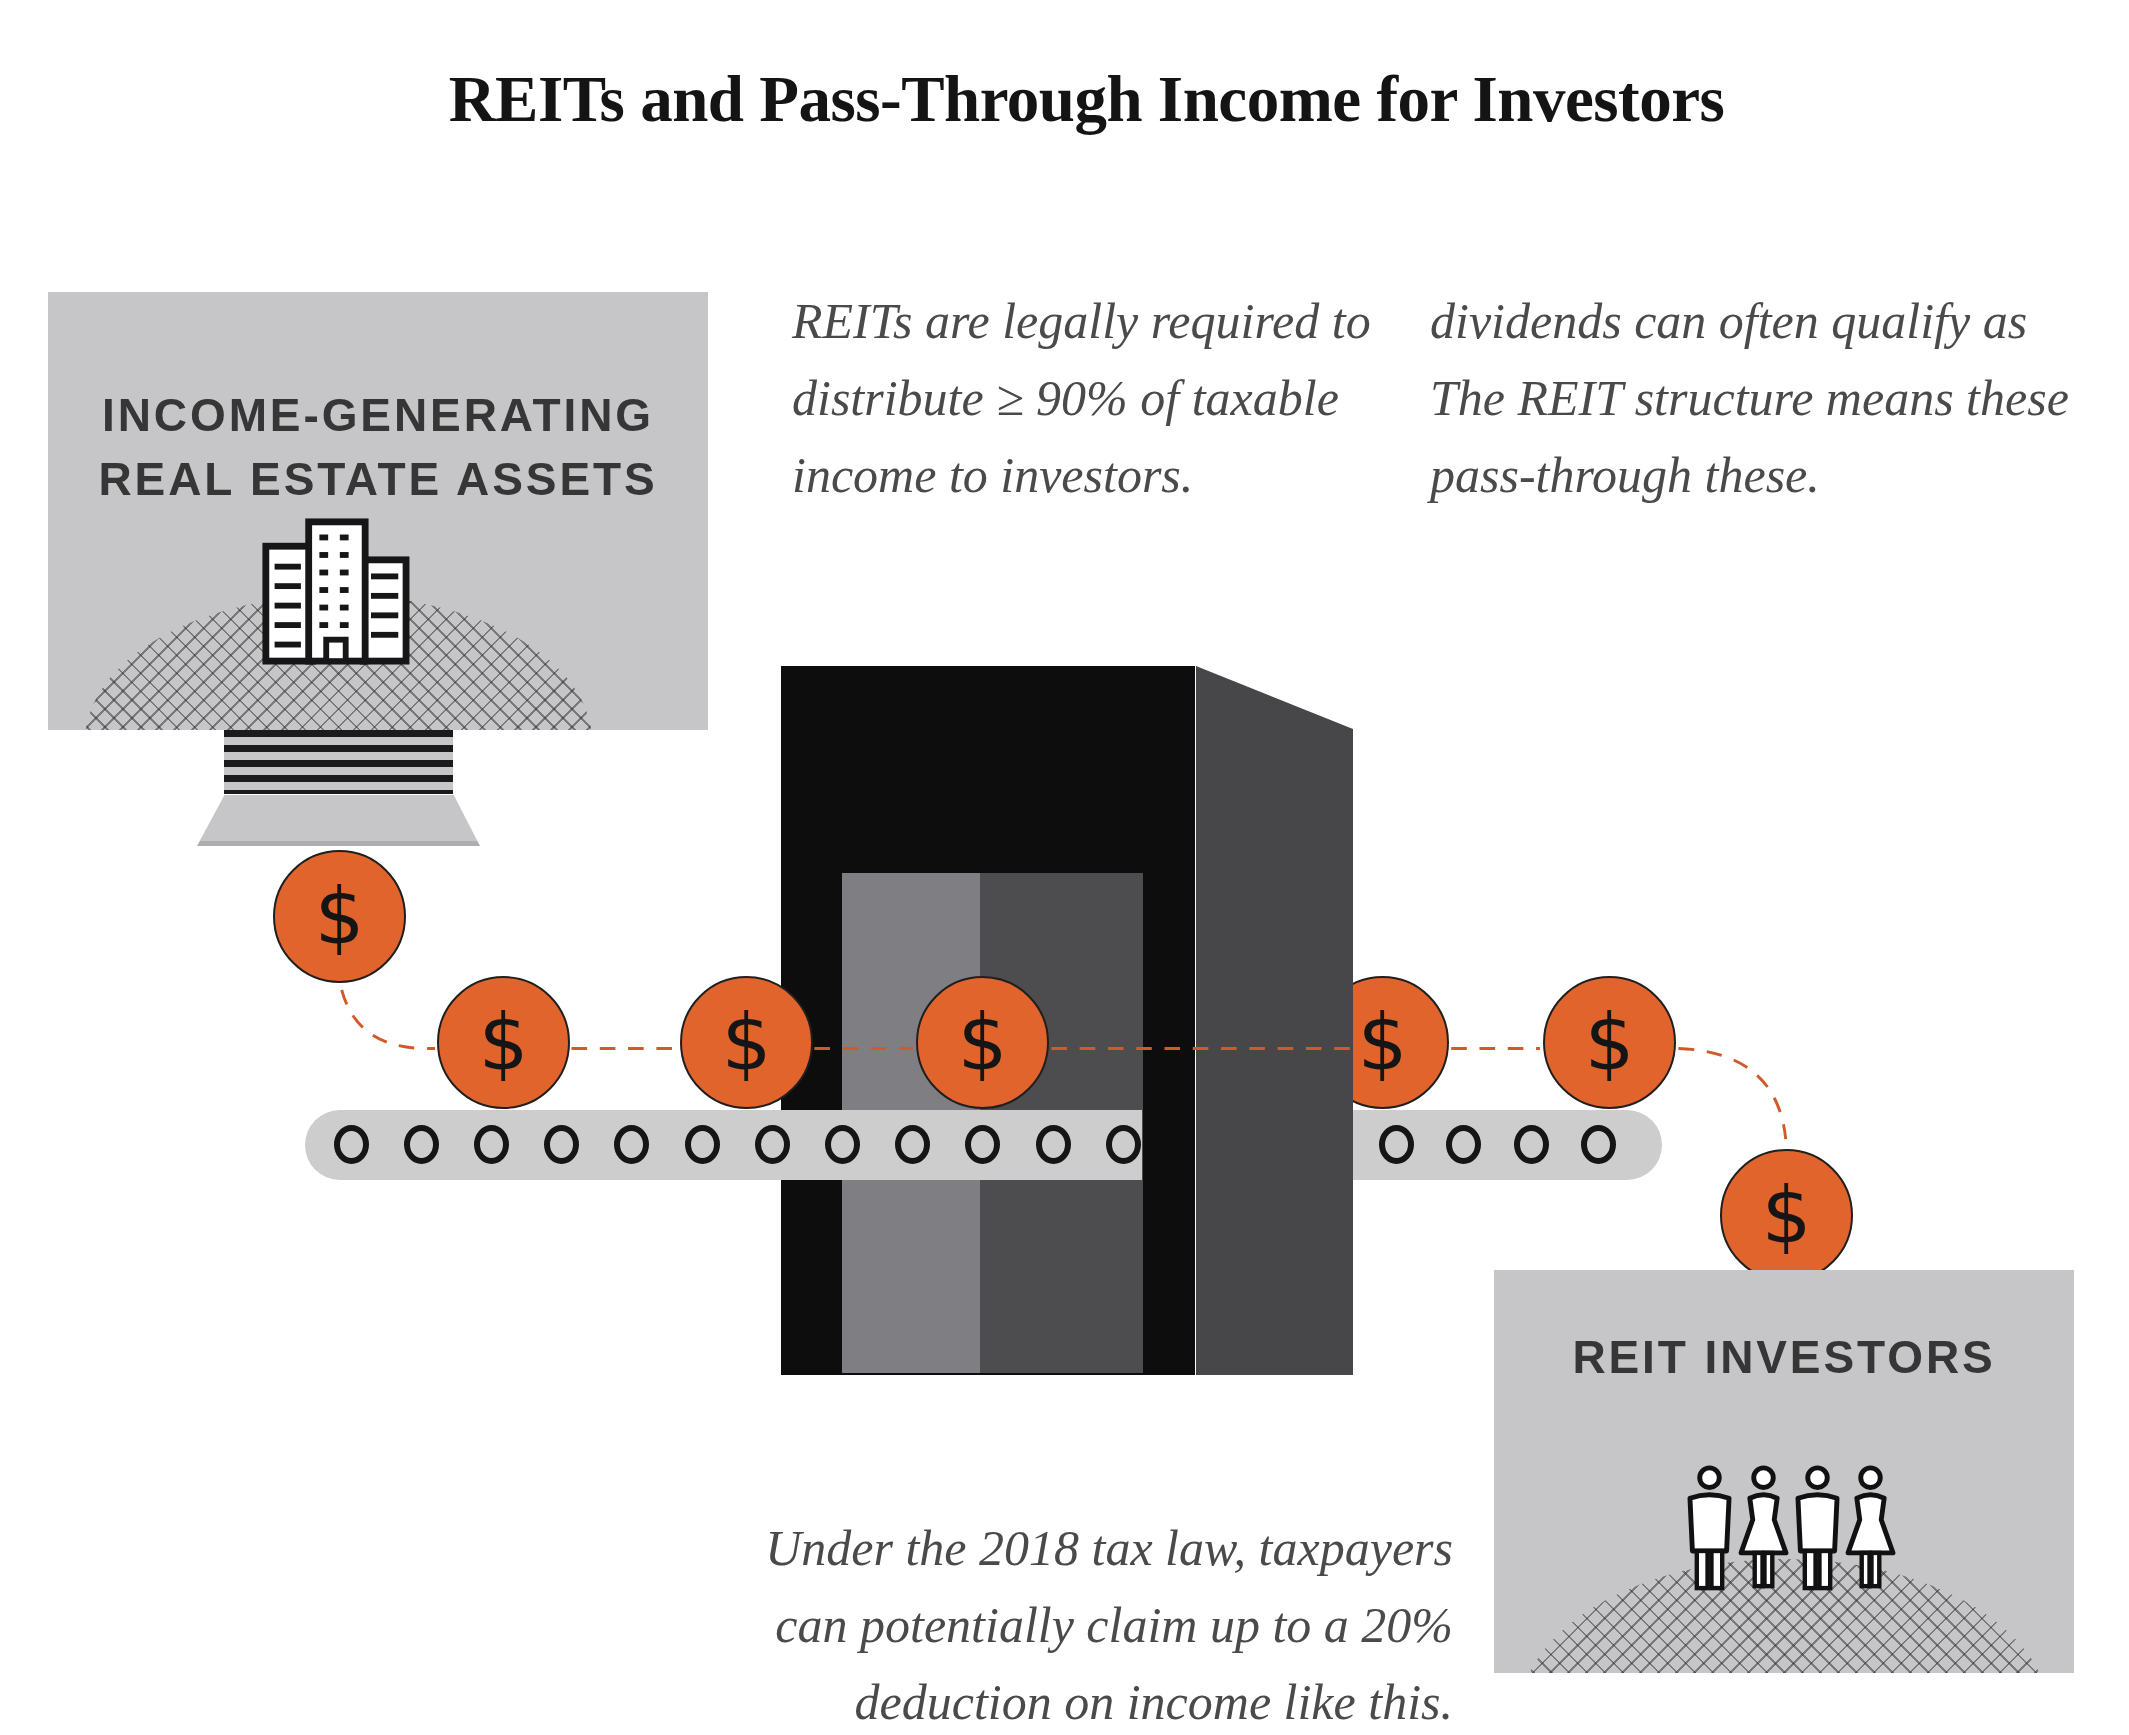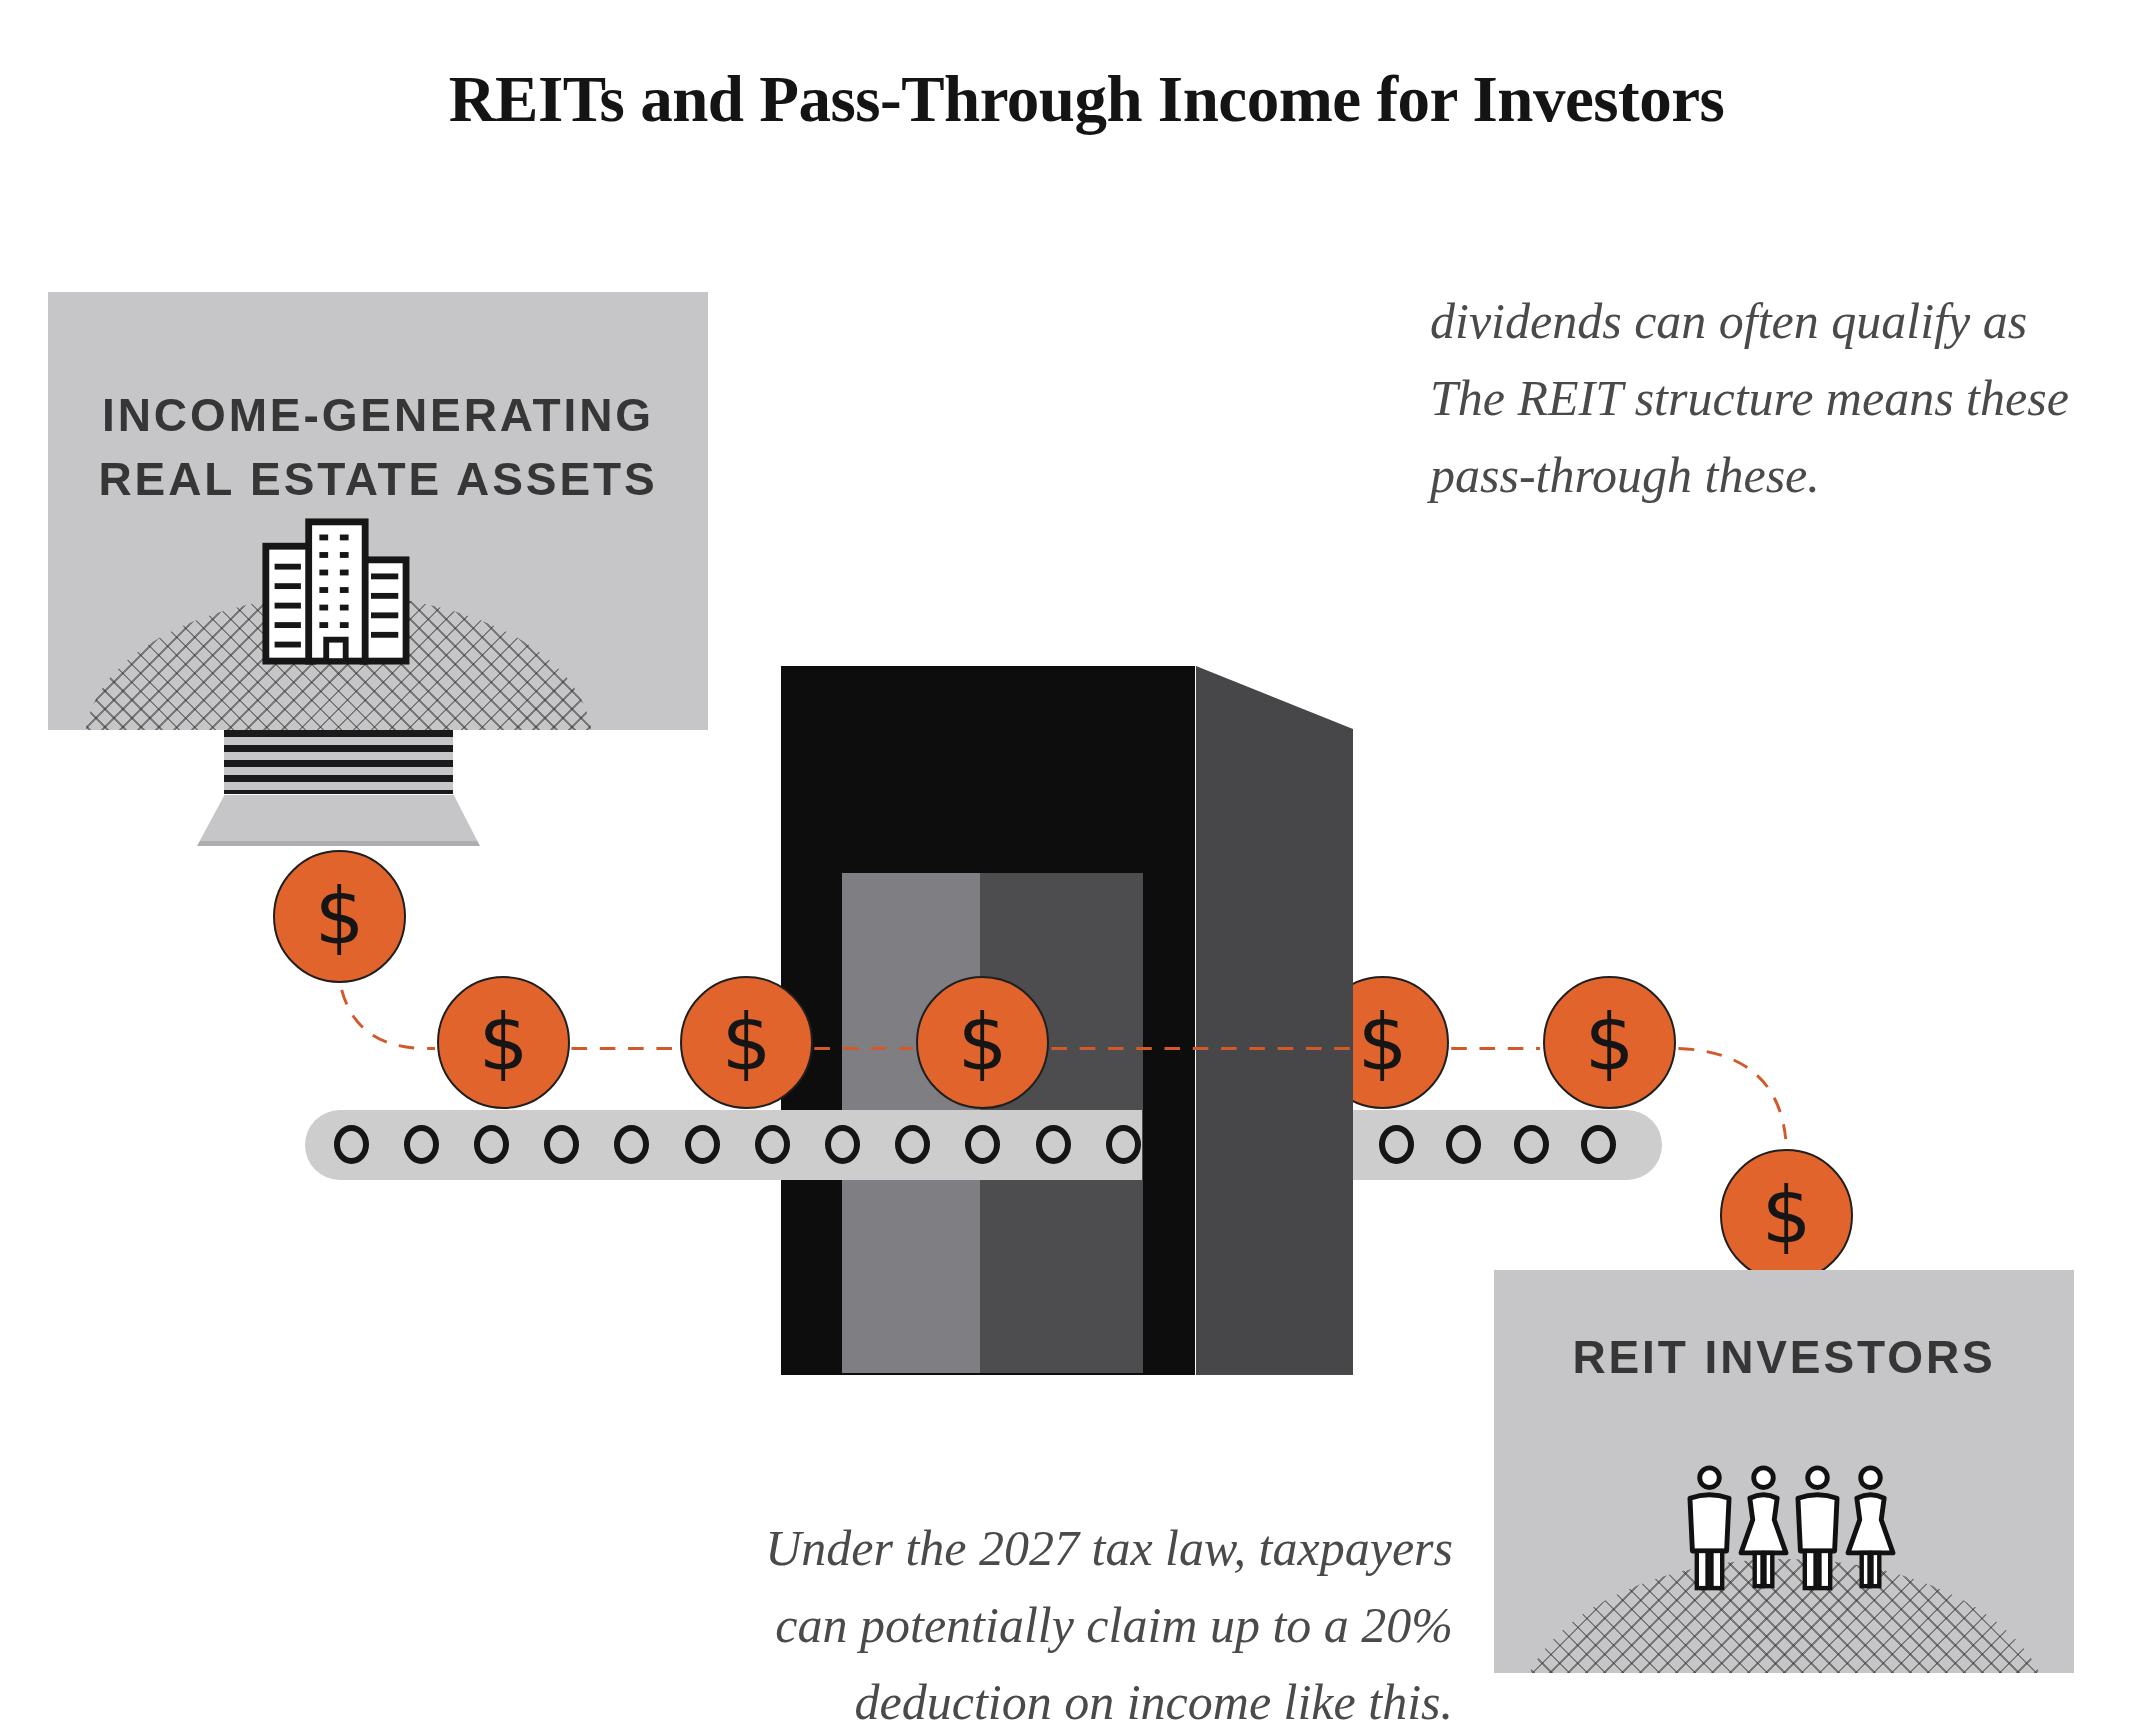--- a/index.html
+++ b/index.html
@@ -136,20 +136,25 @@
         <rect x="63" y="108" width="9" height="6"></rect>
           <rect x="84" y="108" width="9" height="6"></rect>
       </g>
       <rect x="70" y="126" width="20" height="22" fill="#ffffff" stroke="#161616" stroke-width="6"></rect>
     </svg>
   </div>
 
   <div class="abs funnel-band"></div>
   <div class="abs funnel-trapezoid"></div>
 
+  <div class="abs note note-left">
+    <div>REITs are legally required to</div>
+    <div>distribute ≥ 90% of taxable</div>
+    <div>income to investors.</div>
+  </div>
   <div class="abs note note-right">
     <div>dividends can often qualify as</div>
     <div>The REIT structure means these</div>
     <div>pass-through these.</div>
   </div>
 
   <div class="abs bld-front"></div>
   <div class="abs bld-side"></div>
   <div class="abs bld-door-left"></div>
   <div class="abs bld-door-right"></div>
@@ -219,19 +224,19 @@
     </svg>
     <svg class="abs person" style="left:348px;" viewBox="0 0 58 130">
       <circle cx="29" cy="13" r="10" fill="#fff" stroke="#111" stroke-width="5"></circle>
       <path d="M15,34 Q29,27 43,34 L40,56 L52,90 L6,90 L18,56 Z" fill="#fff" stroke="#111" stroke-width="5" stroke-linejoin="round"></path>
       <rect x="20" y="90" width="8" height="34" fill="#fff" stroke="#111" stroke-width="4.5"></rect>
       <rect x="30" y="90" width="8" height="34" fill="#fff" stroke="#111" stroke-width="4.5"></rect>
     </svg>
   </div>
 
   <div class="abs note note-bottom">
-    <div>Under the 2027 tax law, taxpayers</div>
+    <div>Under the 2018 tax law, taxpayers</div>
     <div>can potentially claim up to a 20%</div>
     <div>deduction on income like this.</div>
   </div>
 
 </div>
 
 
 </body></html>

